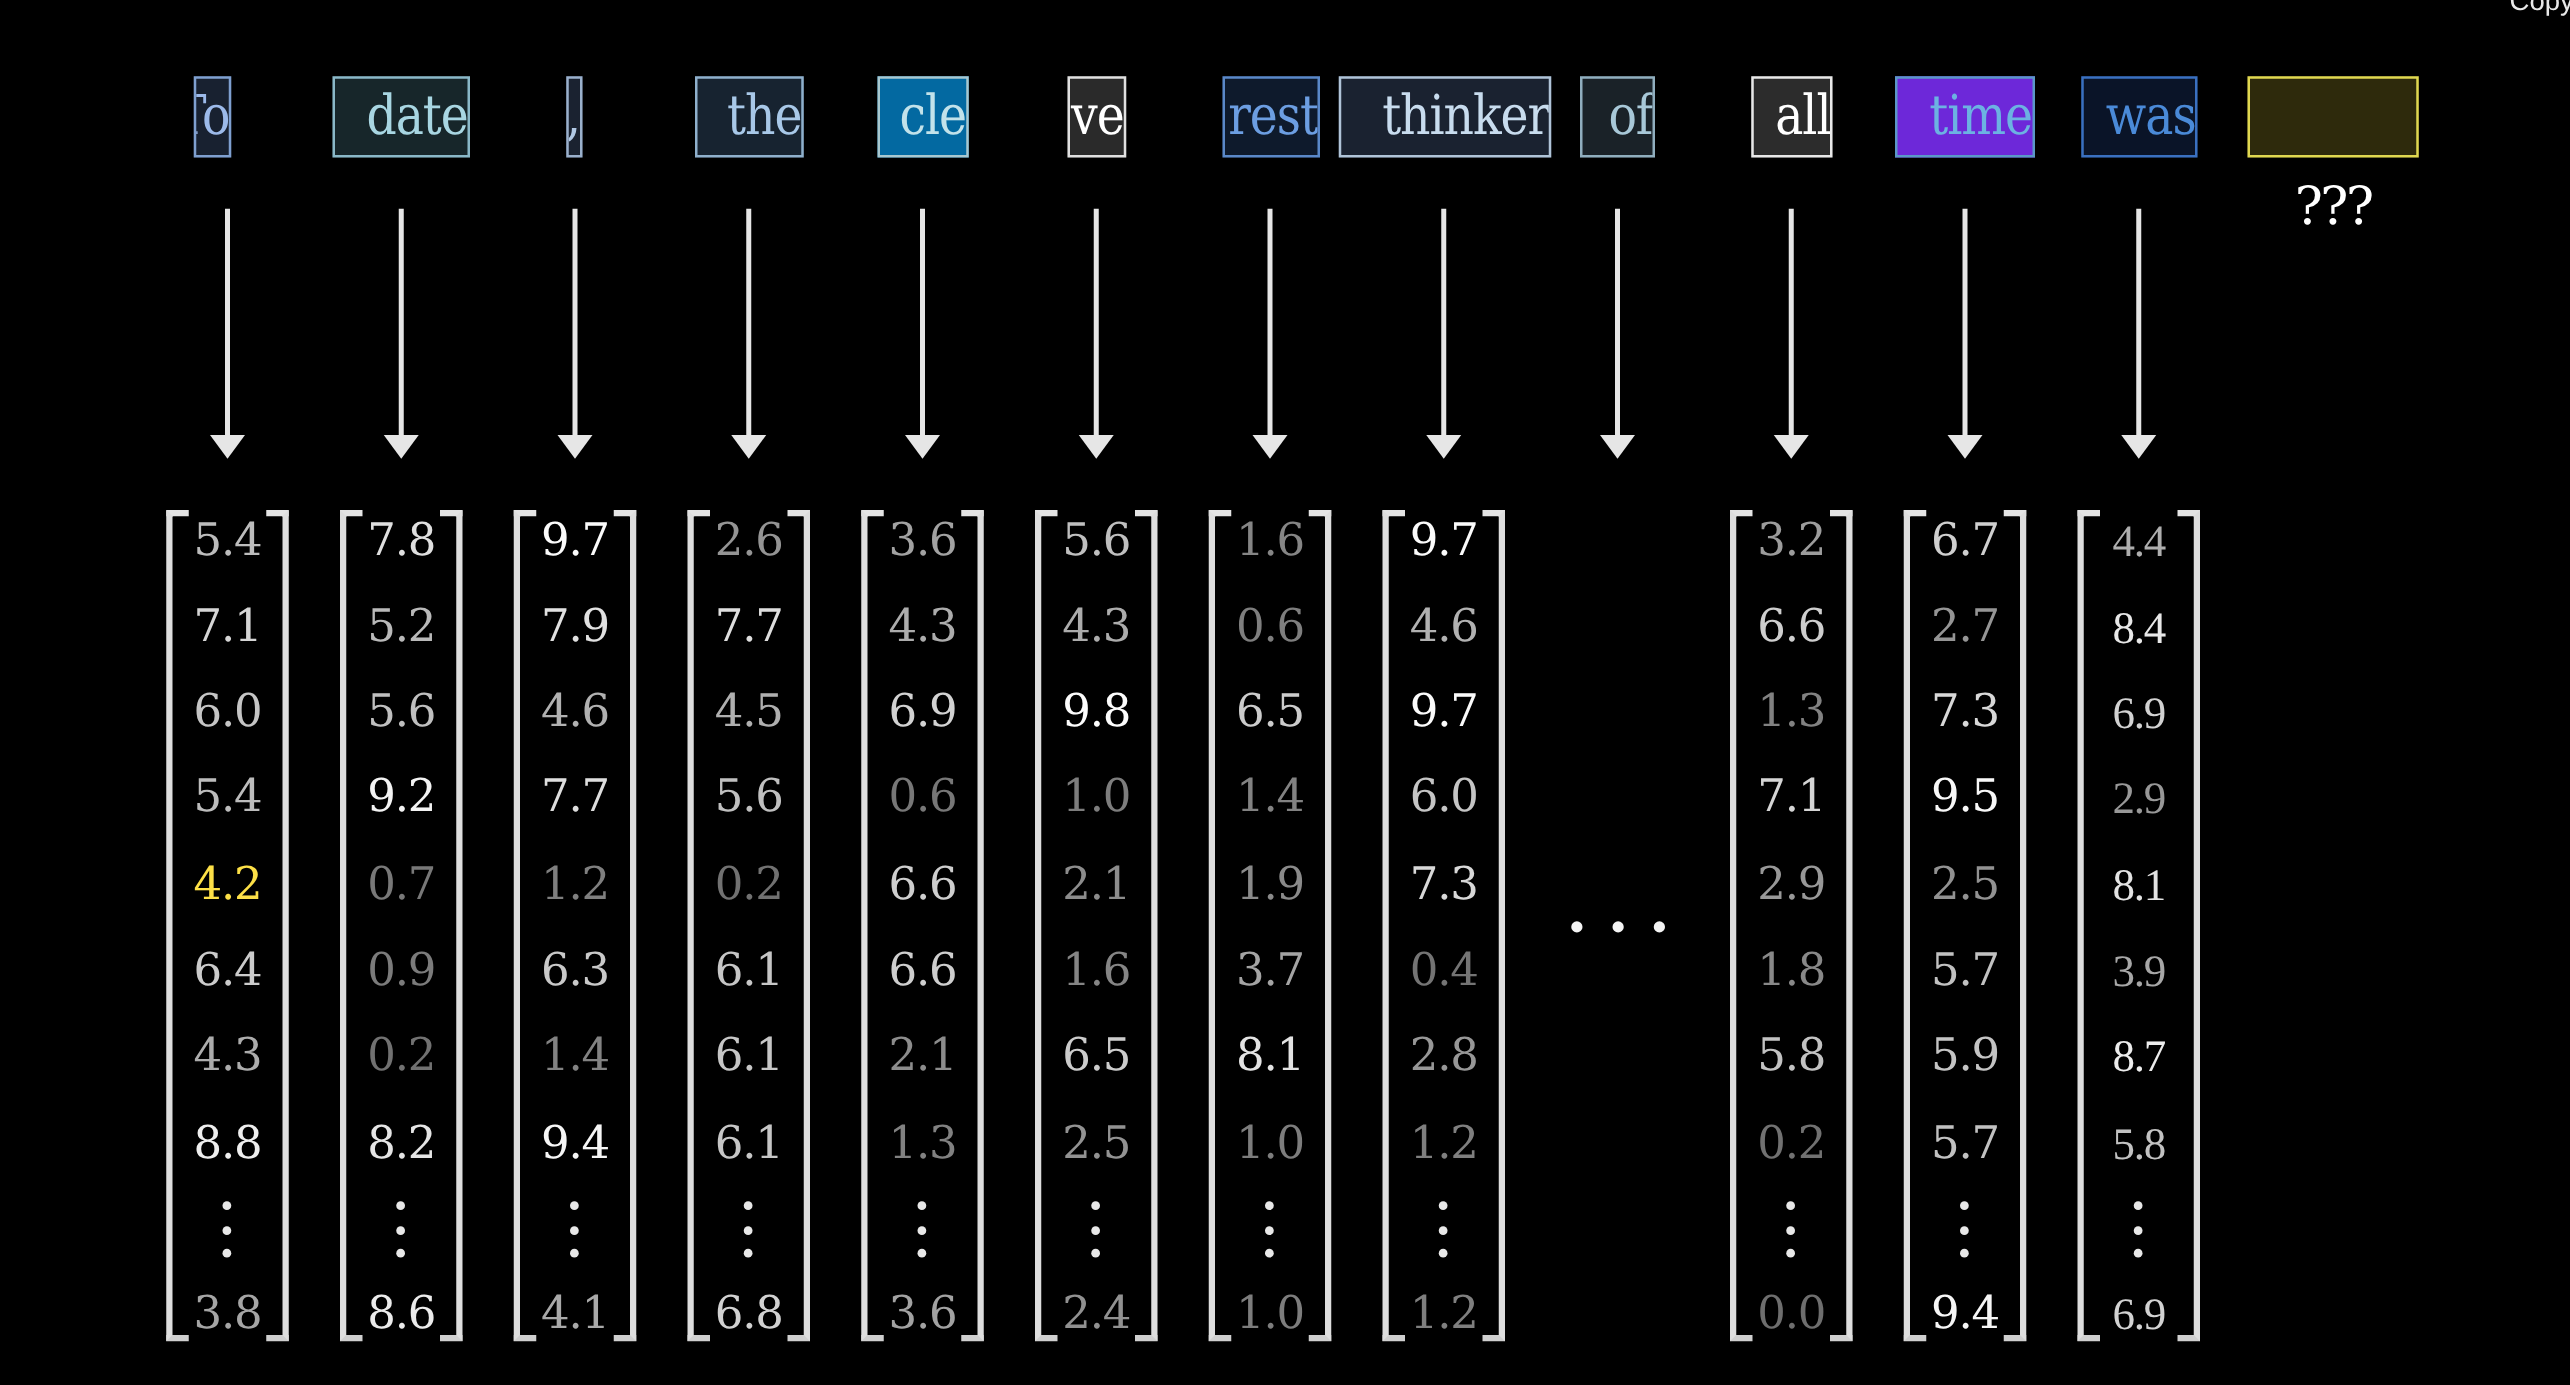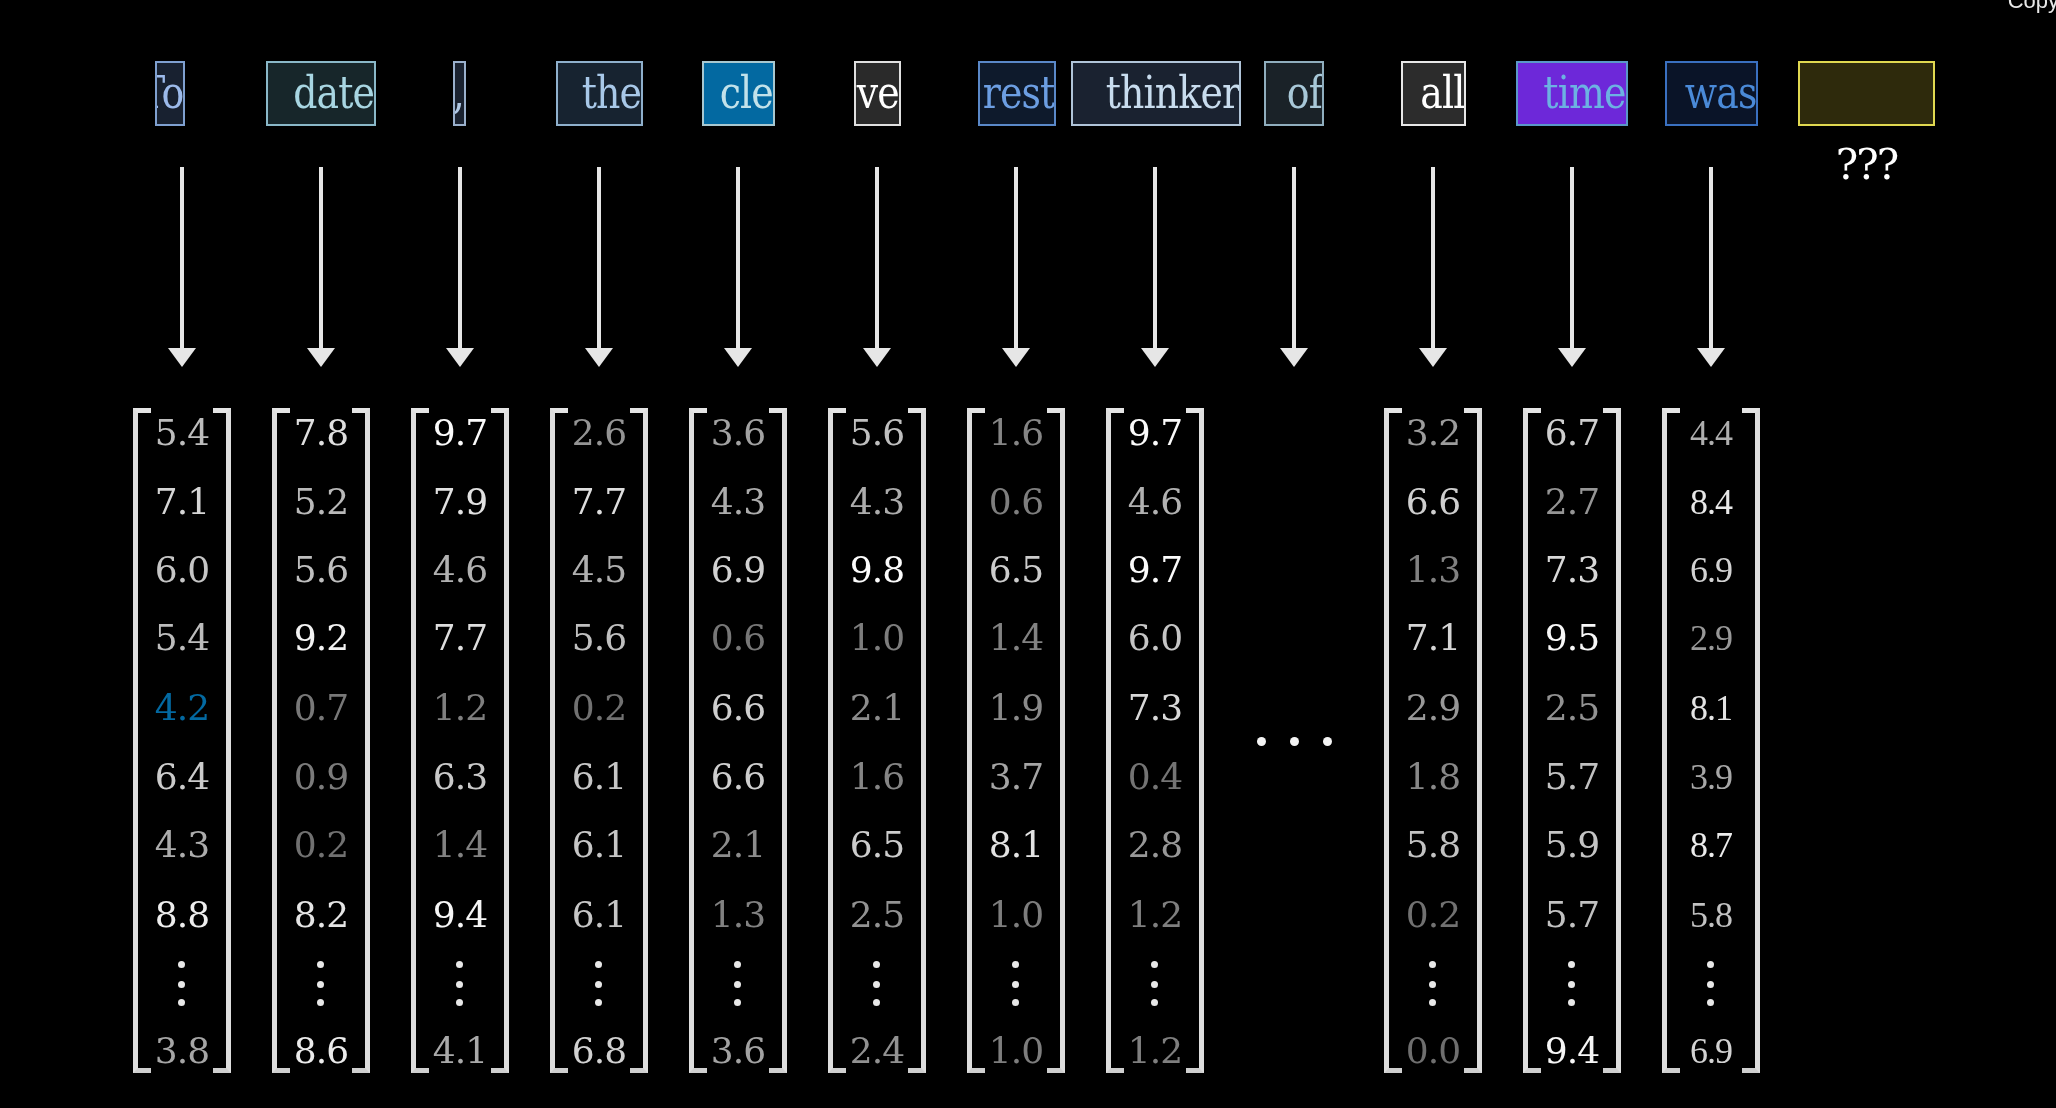--- a/index.html
+++ b/index.html
@@ -125,21 +125,21 @@
     </div>
   </div>
 <div id="vectors">
     <div class="vector" style="left: 182px;">
       <div class="bracket left"></div>
       <div class="bracket right"></div>
       <div class="cell" style="top: 25px; color: rgb(188, 188, 188);">5.4</div>
       <div class="cell" style="top: 94px; color: rgb(213, 213, 213);">7.1</div>
       <div class="cell" style="top: 162px; color: rgb(197, 197, 197);">6.0</div>
       <div class="cell" style="top: 230px; color: rgb(188, 188, 188);">5.4</div>
-      <div class="cell" style="top: 300px; color: #0369a1;">4.2</div>
+      <div class="cell" style="top: 300px; color: #fde047;">4.2</div>
       <div class="cell" style="top: 369px; color: rgb(203, 203, 203);">6.4</div>
       <div class="cell" style="top: 437px; color: rgb(172, 172, 172);">4.3</div>
       <div class="cell" style="top: 507px; color: rgb(238, 238, 238);">8.8</div>
       <div class="vdots">
         <i style="top: 553px;"></i>
         <i style="top: 573px;"></i>
         <i style="top: 591px;"></i>
       </div>
       <div class="cell" style="top: 643px; color: rgb(165, 165, 165);">3.8</div>
     </div>

